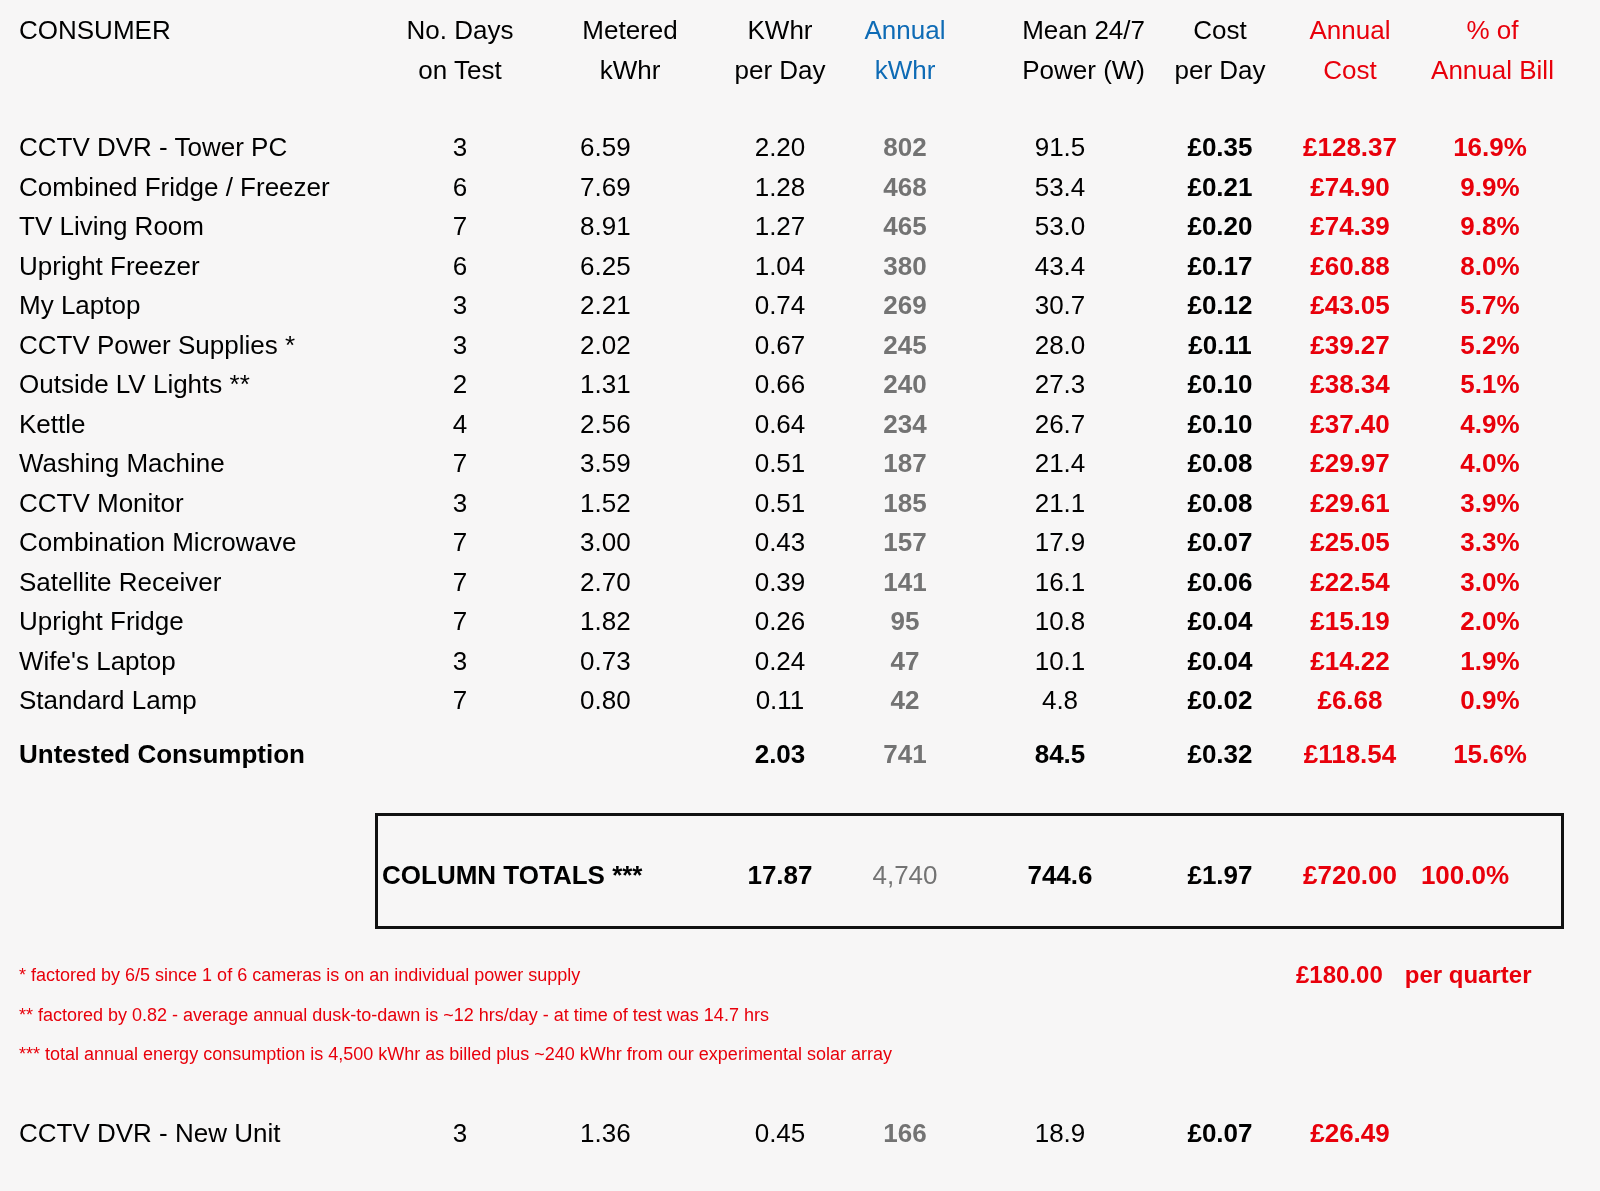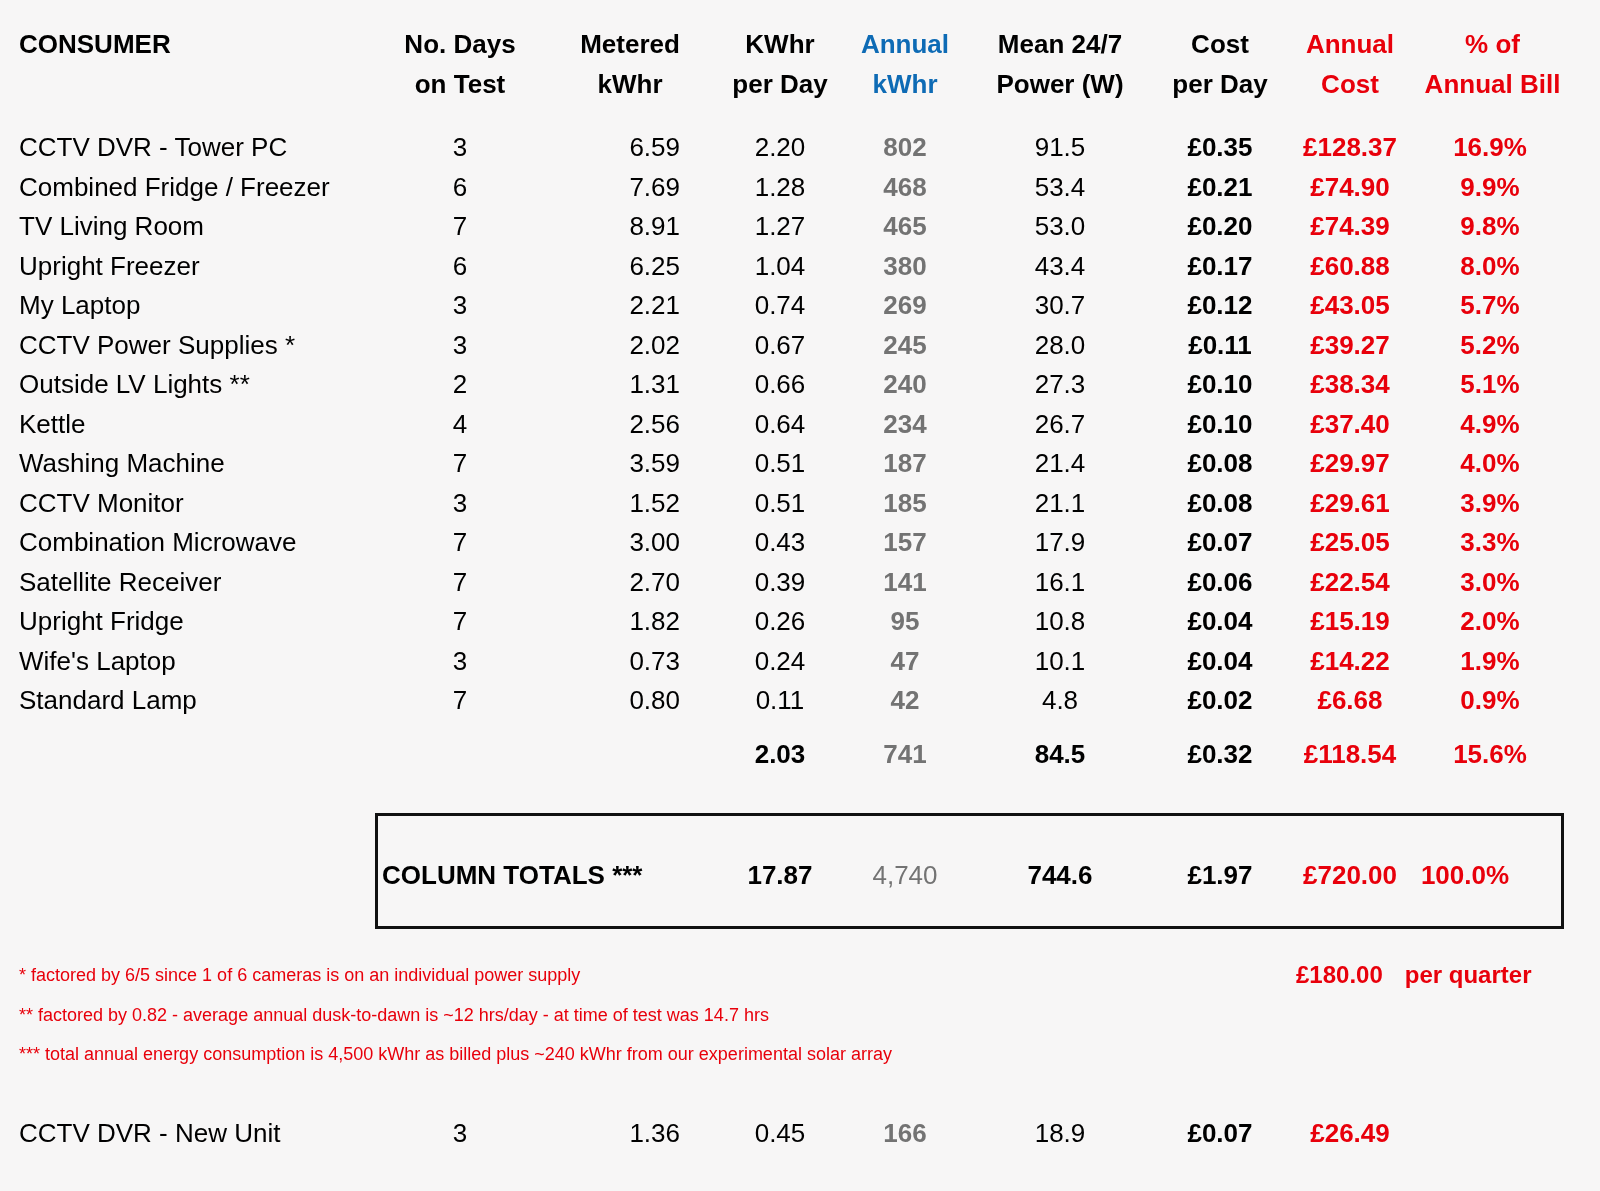--- a/index.html
+++ b/index.html
@@ -5,29 +5,29 @@
   html, body { margin: 0; padding: 0; }
   body {
     width: 1600px; height: 1191px;
     background: #f7f6f6;
     font-family: "Liberation Sans", sans-serif;
     color: #000;
     position: relative;
     overflow: hidden;
   }
   .page { position: absolute; left: 0; top: 0; width: 1600px; height: 1191px; }
-  .hdr { position: absolute; top: 24px; font-size: 26px; font-weight: bold; line-height: 40px; text-align: center; }
+  .hdr { position: absolute; top: 10px; font-size: 26px; font-weight: normal; line-height: 40px; text-align: center; }
   .hdr .l { display: block; white-space: nowrap; }
   .blue { color: #0e6bb5; }
   .red { color: #e8000b; }
   .row { position: absolute; left: 0; width: 1464px; height: 40px; font-size: 26px; line-height: 40px; }
   .cell { position: absolute; top: 0; white-space: nowrap; }
   .c-name { left: 19px; text-align: left; }
   .c-days { left: 420px; width: 80px; text-align: center; }
-  .c-met { left: 580px; width: 100px; text-align: right; }
+  .c-met { left: 580px; width: 100px; text-align: left; }
   .c-kpd { left: 730px; width: 100px; text-align: center; }
   .c-ann { left: 855px; width: 100px; text-align: center; font-weight: bold; color: #737373; }
   .c-pow { left: 1010px; width: 100px; text-align: center; }
   .c-cpd { left: 1170px; width: 100px; text-align: center; font-weight: bold; }
   .c-acost { left: 1290px; width: 120px; text-align: center; font-weight: bold; color: #e8000b; }
   .c-pct { left: 1420px; width: 140px; text-align: center; font-weight: bold; color: #e8000b; }
   .bold { font-weight: bold; }
   .totals-box {
     position: absolute; left: 375px; top: 813px; width: 1189px; height: 116px;
     border: 3px solid #111; box-sizing: border-box;
@@ -56,21 +56,21 @@
     <span class="l">kWhr</span>
   </div>
   <div class="hdr" style="left:715px;width:130px;">
     <span class="l">KWhr</span>
     <span class="l">per Day</span>
   </div>
   <div class="hdr blue" style="left:840px;width:130px;">
     <span class="l">Annual</span>
     <span class="l">kWhr</span>
   </div>
-  <div class="hdr" style="left:975px;width:170px;">
+  <div class="hdr" style="left:975px;width:170px;text-align:right;">
     <span class="l">Mean 24/7</span>
     <span class="l">Power (W)</span>
   </div>
   <div class="hdr" style="left:1155px;width:130px;">
     <span class="l">Cost</span>
     <span class="l">per Day</span>
   </div>
   <div class="hdr red" style="left:1285px;width:130px;">
     <span class="l">Annual</span>
     <span class="l">Cost</span>
@@ -242,20 +242,21 @@
         <span class="cell c-kpd">0.11</span>
         <span class="cell c-ann">42</span>
         <span class="cell c-pow">4.8</span>
         <span class="cell c-cpd">£0.02</span>
         <span class="cell c-acost">£6.68</span>
         <span class="cell c-pct">0.9%</span>
       </div>
     </div>
 
   <div class="row" style="top:734px;">
+    <span class="cell c-name bold">Untested Consumption</span>
     <span class="cell c-kpd bold">2.03</span>
     <span class="cell c-ann">741</span>
     <span class="cell c-pow bold">84.5</span>
     <span class="cell c-cpd">£0.32</span>
     <span class="cell c-acost">£118.54</span>
     <span class="cell c-pct">15.6%</span>
   </div>
 
   <div class="totals-box"></div>
   <div class="row totals-row">

